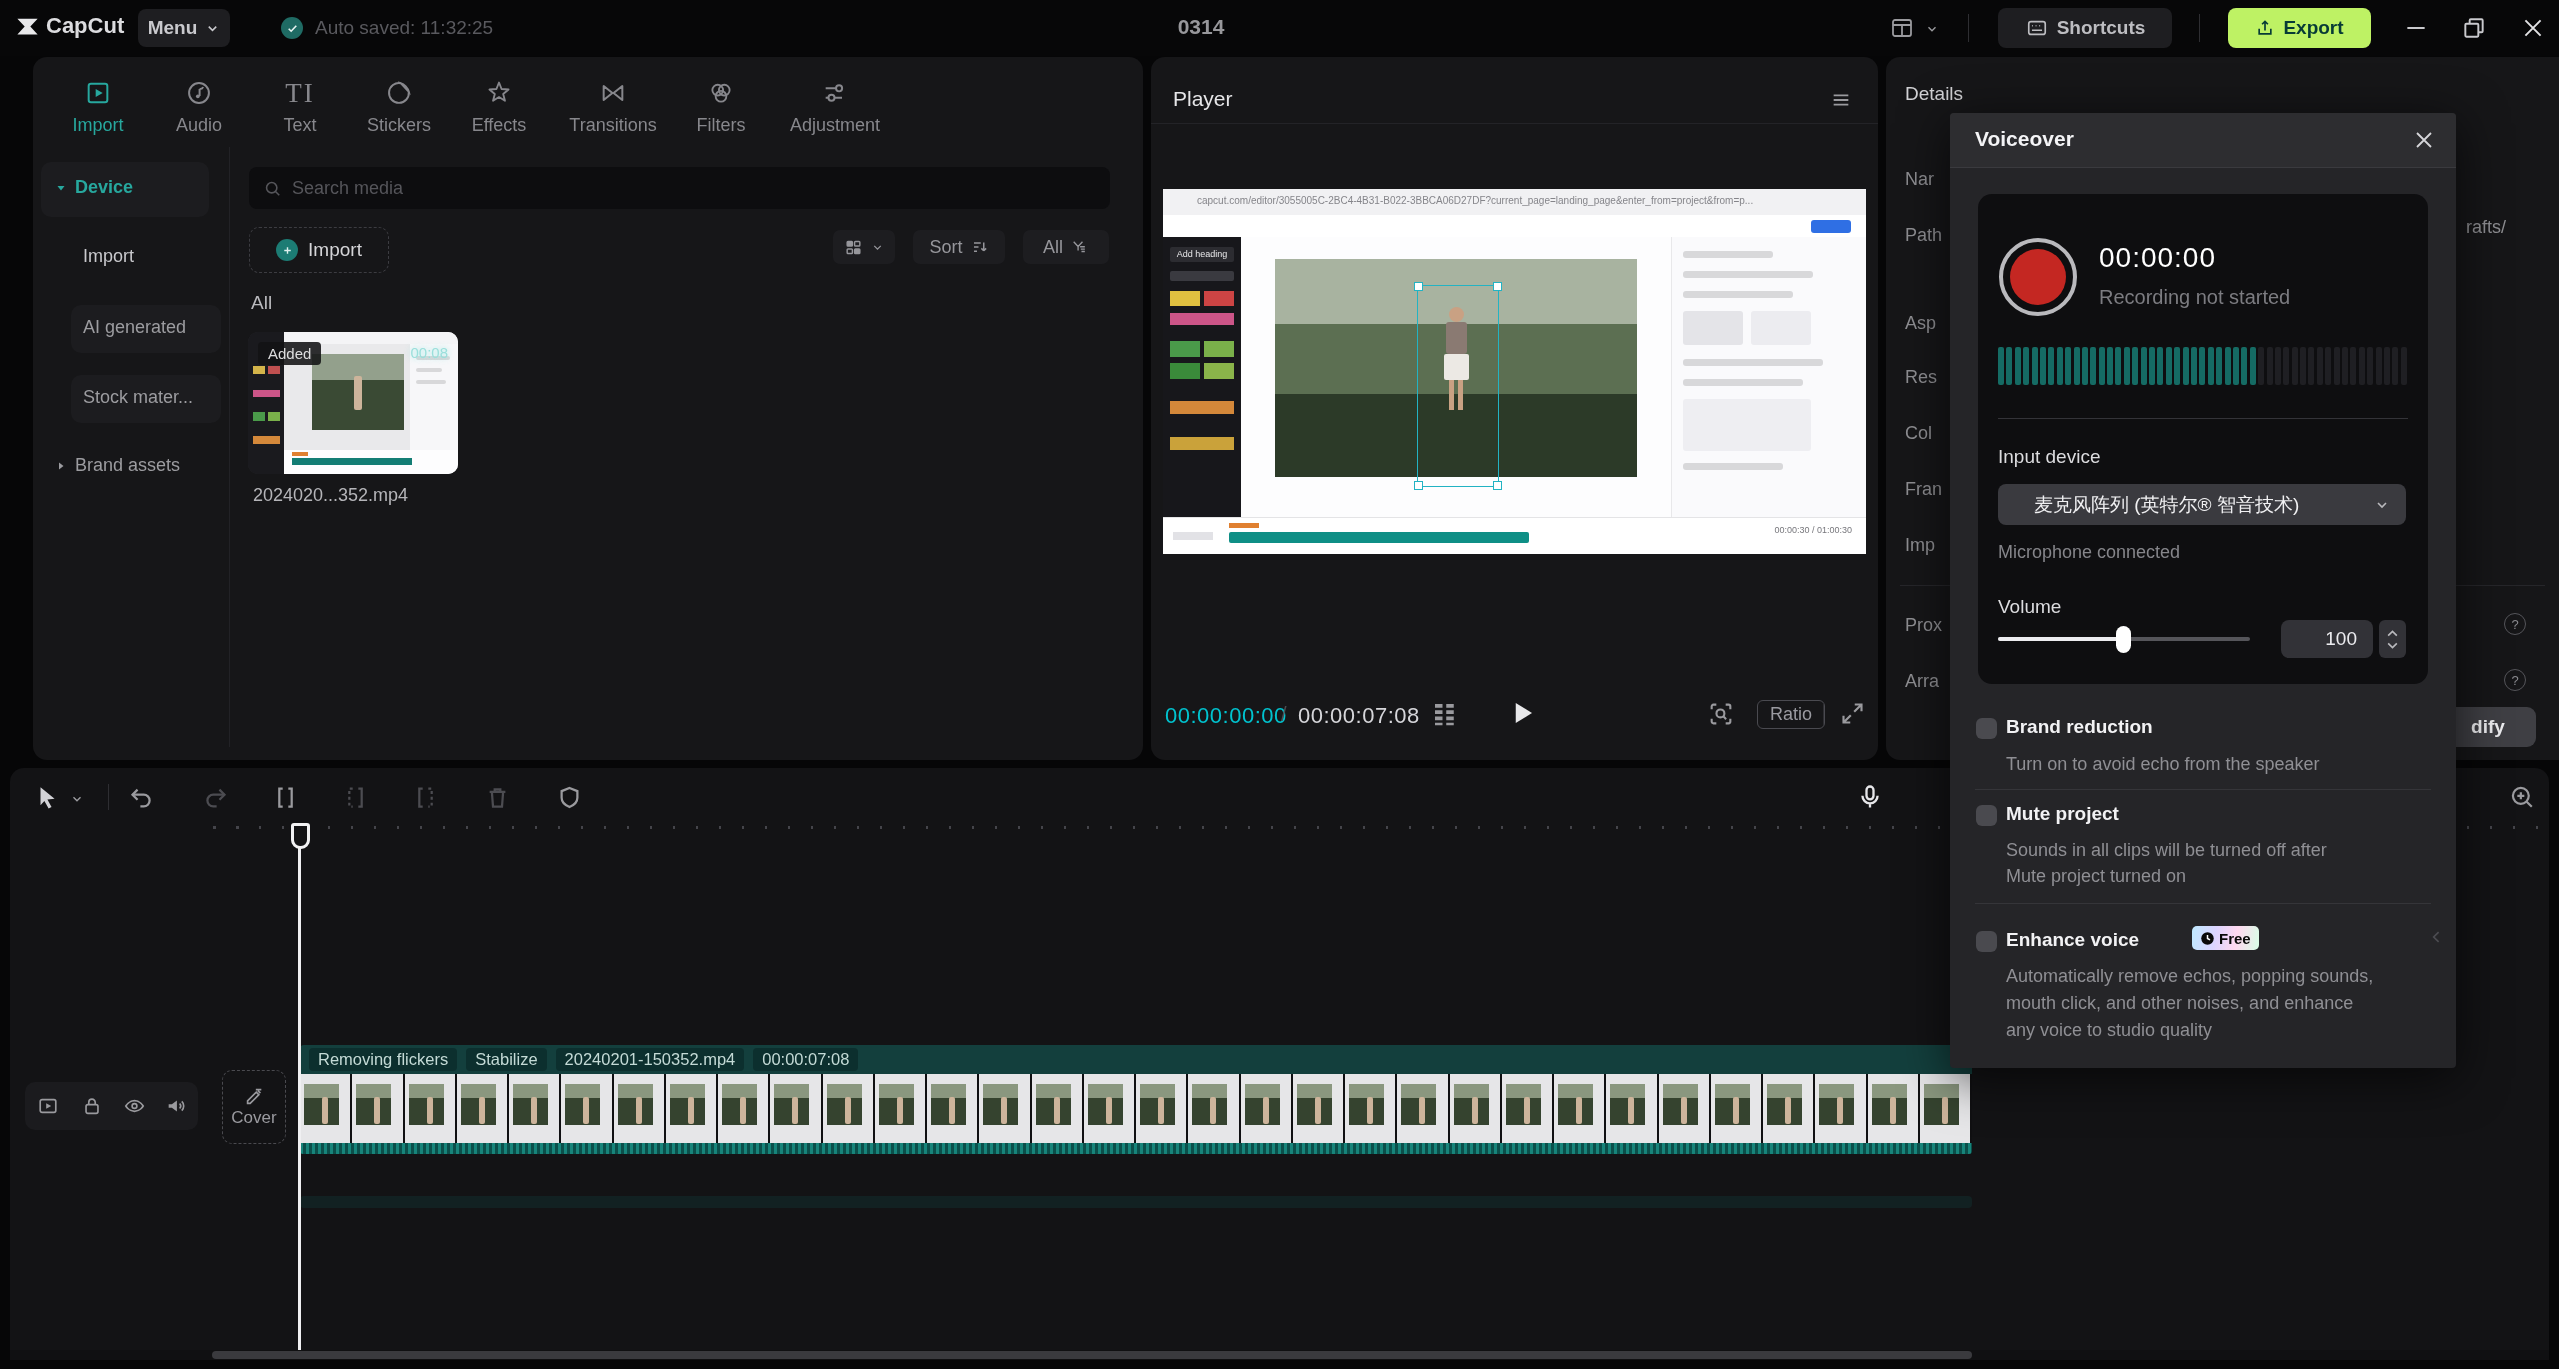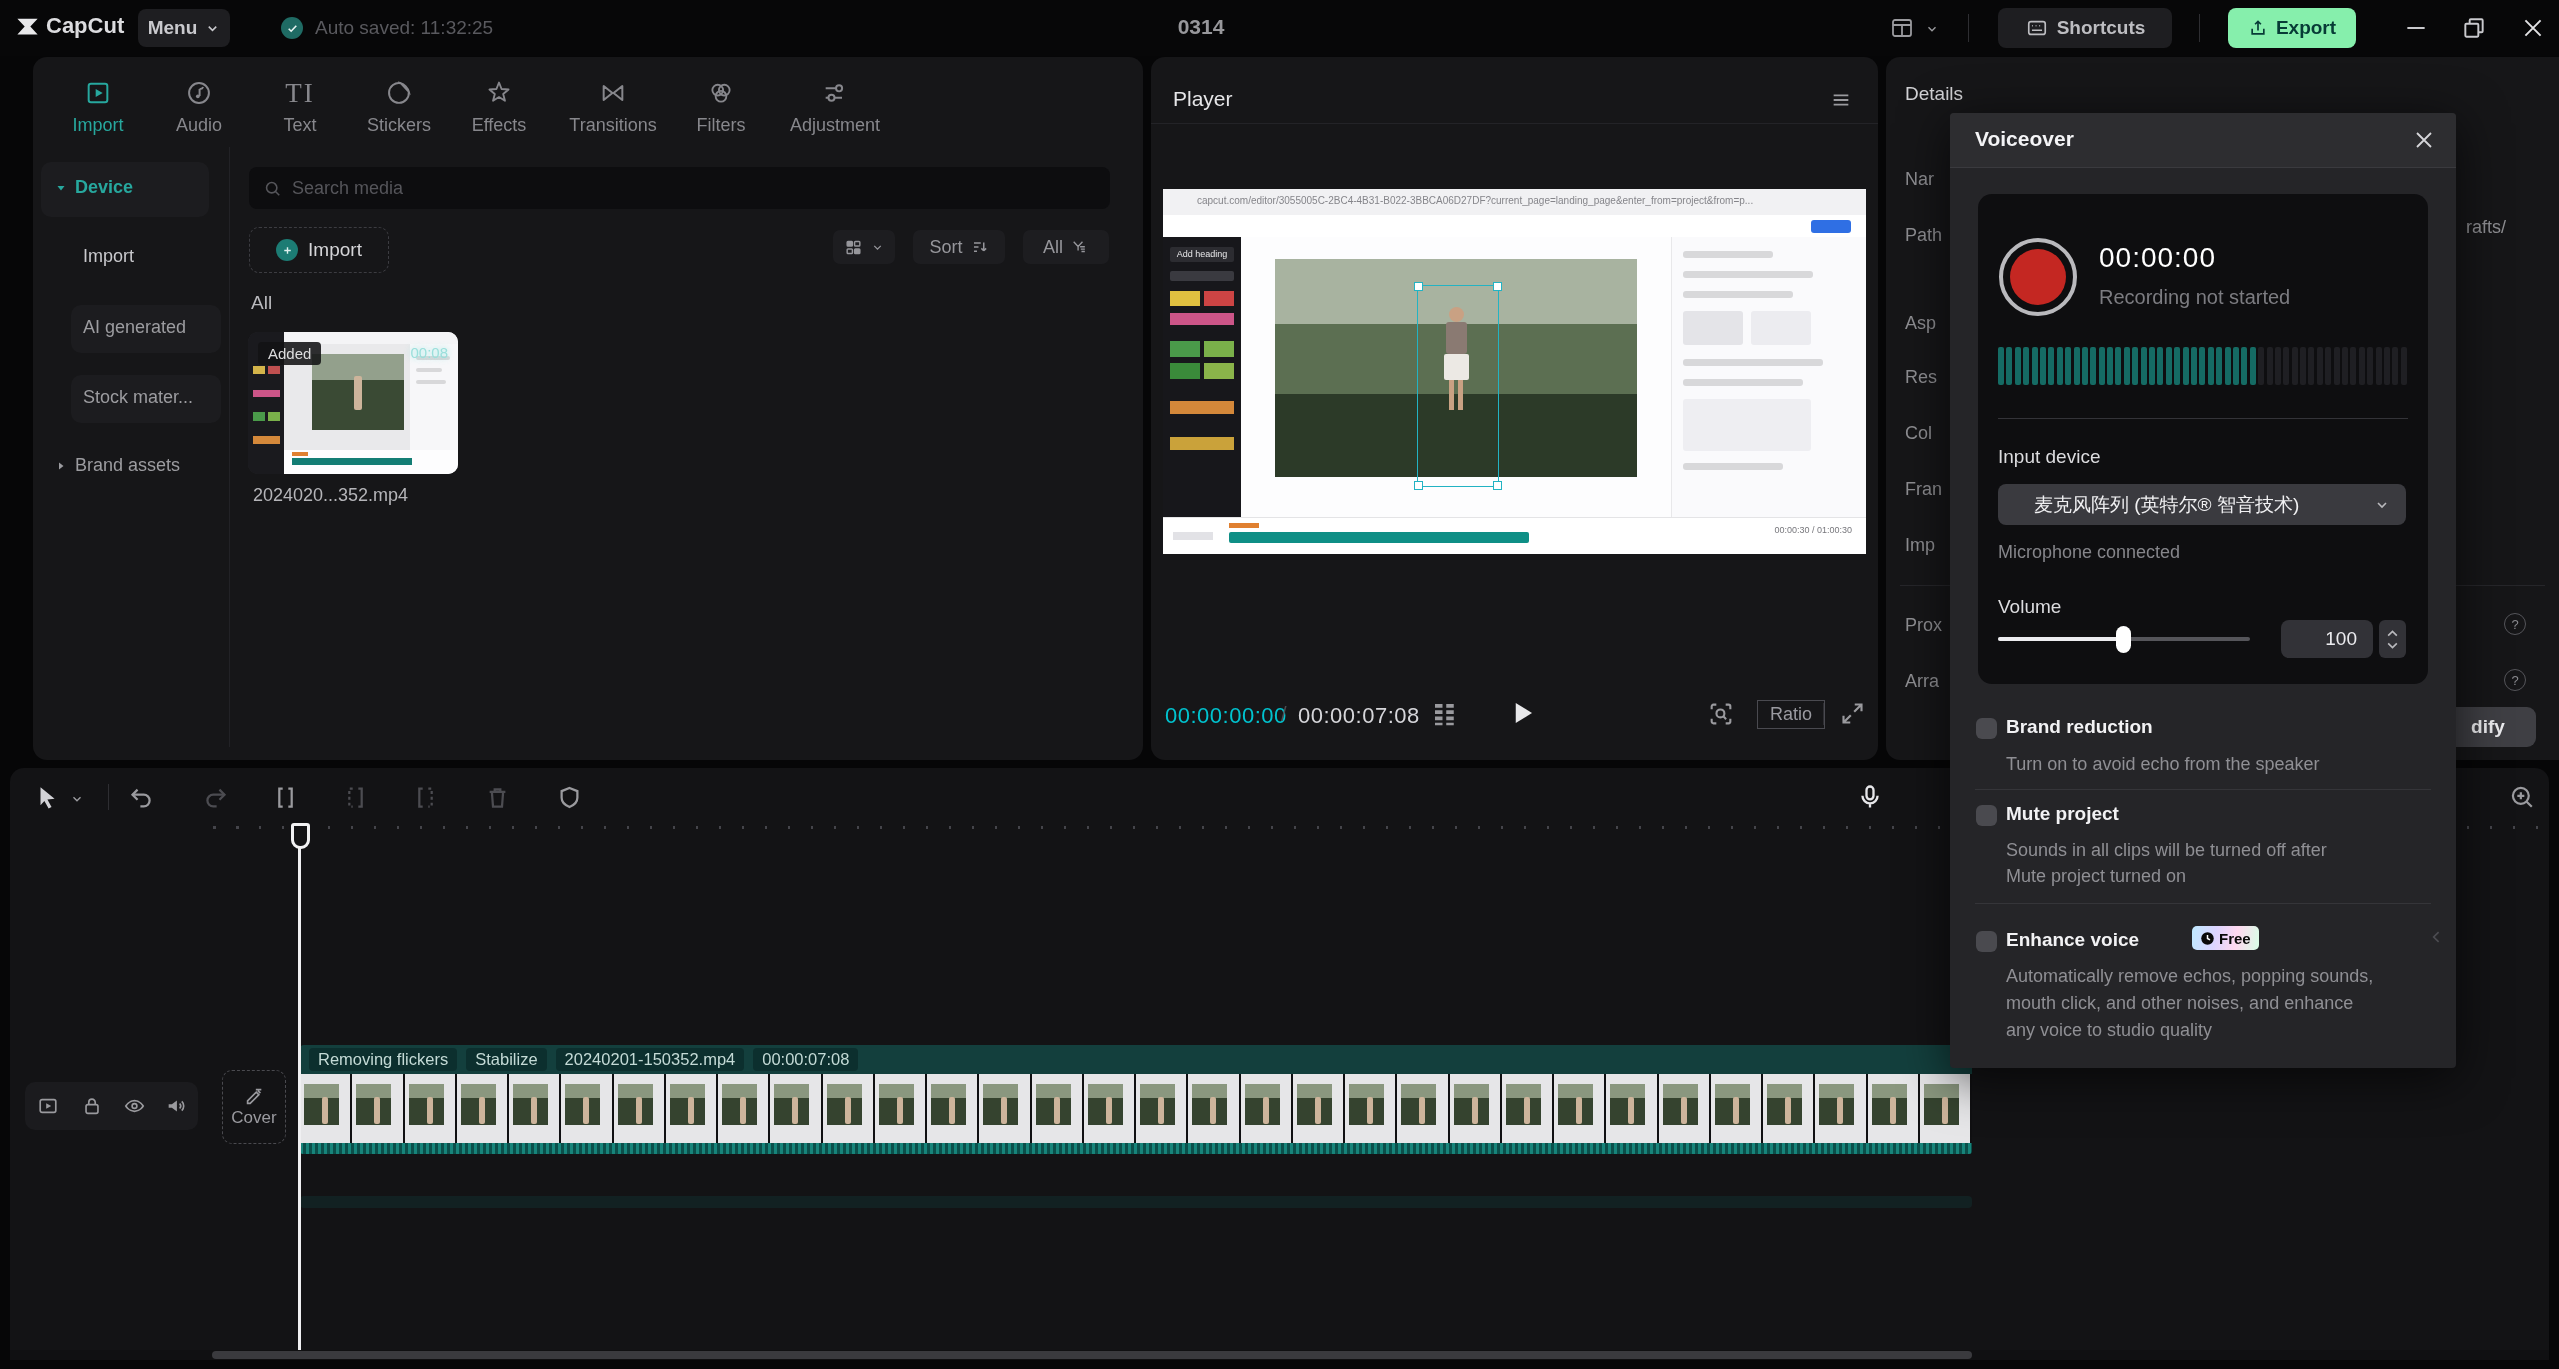--- a/index.html
+++ b/index.html
@@ -78,21 +78,21 @@
   </span>
   <div class="vdiv" style="left:1968px;top:14px;height:28px"></div>
   <div class="tb-btn" style="left:1998px;top:8px;width:174px;height:40px;color:#bdbdc1">
     <svg width="24" height="22" viewBox="0 0 24 24" fill="none" stroke="currentColor" stroke-width="1.8">
         <rect x="3" y="5" width="18" height="14" rx="2.5"></rect>
         <path d="M6.5 9.5h.9M10.5 9.5h.9M14.5 9.5h.9M6.5 14.5h11"></path>
       </svg>
     <span>Shortcuts</span>
   </div>
   <div class="vdiv" style="left:2199px;top:14px;height:28px"></div>
-  <div class="tb-btn" style="left:2228px;top:8px;width:128px;height:40px;background:#86efac;color:#073b36">
+  <div class="tb-btn" style="left:2228px;top:8px;width:143px;height:40px;background:#bef264;color:#073b36">
     <svg width="20" height="20" viewBox="0 0 24 24" fill="none" stroke="currentColor" stroke-width="2">
         <path d="M12 15V4M8.5 7.5L12 4l3.5 3.5M5 13v6h14v-6"></path>
       </svg>
     <span>Export</span>
   </div>
   <span class="abs" style="left:2403px;top:15px;color:#c9c9cd">
     <svg width="26" height="26" viewBox="0 0 24 24" fill="none" stroke="currentColor" stroke-width="1.8">
         <path d="M4 12h16"></path>
       </svg>
   </span>
@@ -341,21 +341,21 @@
           <path d="M7 4l13 8-13 8z"></path>
         </svg>
     </span>
     <span class="abs ic" style="left:556px;top:13px">
       <svg width="28" height="28" viewBox="0 0 24 24" fill="none" stroke="currentColor" stroke-width="1.8">
           <path d="M4 8V5.5A1.5 1.5 0 015.5 4H8M16 4h2.5A1.5 1.5 0 0120 5.5V8M20 16v2.5a1.5 1.5 0 01-1.5 1.5H16M8 20H5.5A1.5 1.5 0 014 18.5V16"></path>
           <circle cx="11.5" cy="11.5" r="3.4"></circle>
           <path d="M14 14l2.4 2.4"></path>
         </svg>
     </span>
-    <span class="abs" style="left:606px;top:13px;border:1.6px solid #4a4a50;border-radius:0;padding:3px 12px;font-size:18px;color:#9a9aa0">Ratio</span>
+    <span class="abs" style="left:606px;top:13px;border:1.6px solid #4a4a50;border-radius:6px;padding:3px 12px;font-size:18px;color:#9a9aa0">Ratio</span>
     <div class="vdiv" style="left:672px;top:16px;height:22px"></div>
     <span class="abs ic" style="left:688px;top:13px">
       <svg width="27" height="27" viewBox="0 0 24 24" fill="none" stroke="currentColor" stroke-width="1.9">
           <path d="M14 4h6v6M20 4l-6.5 6.5M10 20H4v-6M4 20l6.5-6.5"></path>
         </svg>
     </span>
   </div>
 </div>
 
 <div class="panel" style="left:1886px;top:57px;width:673px;height:703px;border-radius:14px 0 0 14px">

